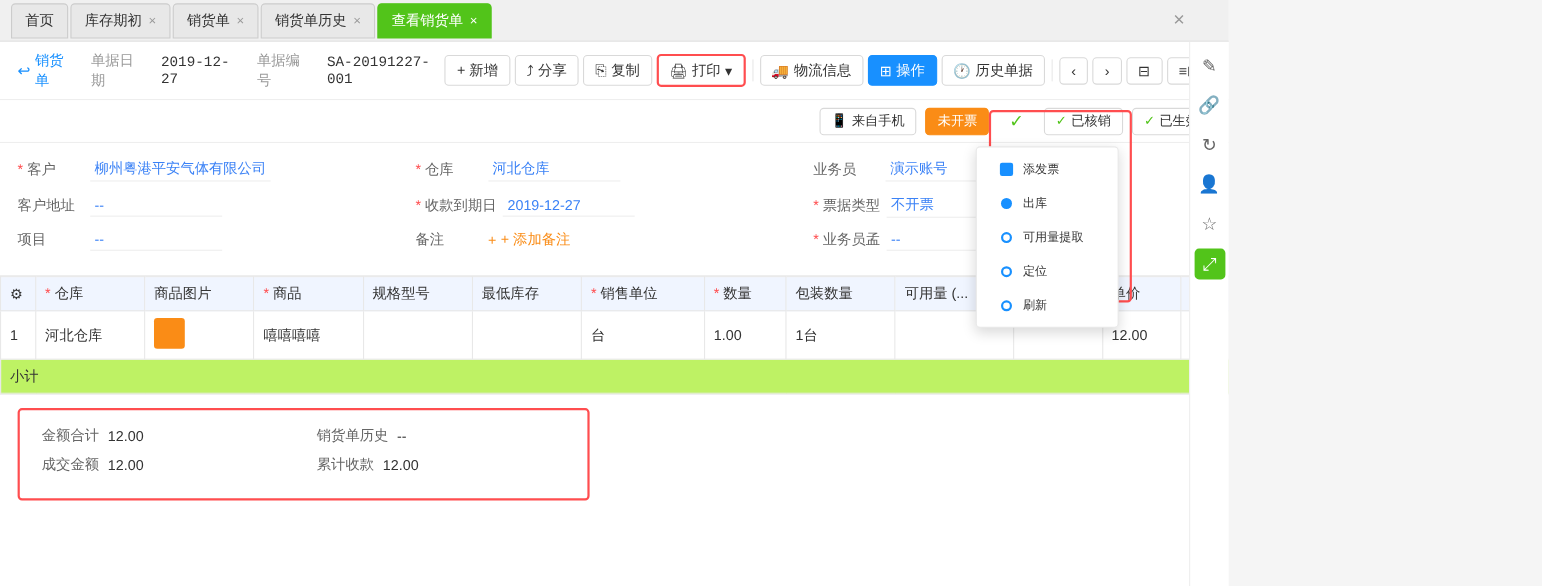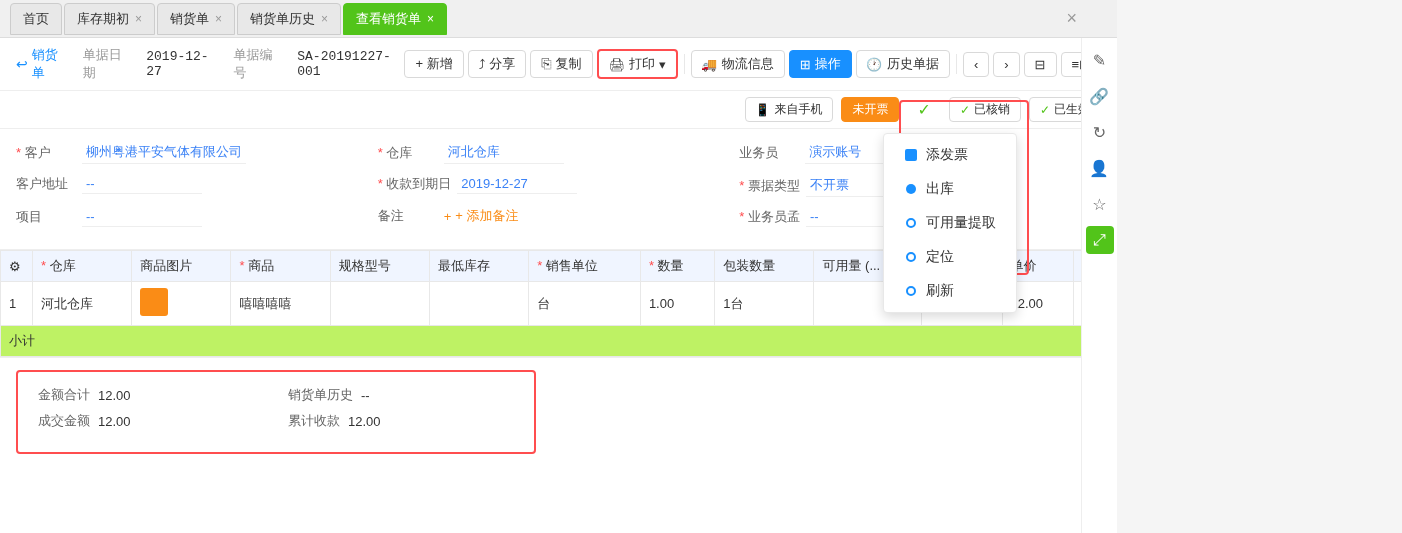--- a/index.html
+++ b/index.html
@@ -52,21 +52,21 @@
       padding: 6px 16px; border-bottom: 1px solid #eee; gap: 8px;
     }
     .sub-btn {
       display: flex; align-items: center; gap: 4px; padding: 3px 10px;
       border: 1px solid #d9d9d9; border-radius: 4px; background: #fff;
       cursor: pointer; font-size: 12px; color: #333;
     }
 
     
     .form-area { padding: 12px 16px; border-bottom: 1px solid #eee; }
-    .form-row { display: flex; align-items: flex-start; margin-bottom: 10px; gap: 0; }
+    .form-row { display: flex; align-items: center; margin-bottom: 10px; gap: 0; }
     .form-field { display: flex; align-items: center; flex: 1; gap: 6px; }
     .form-label { color: #666; white-space: nowrap; min-width: 60px; }
     .form-label.required::before { content: '* '; color: #ff4d4f; }
     .form-value { color: #3b82f6; border-bottom: 1px solid #eee; padding: 2px 4px; min-width: 120px; }
     .add-note-btn { color: #fa8c16; cursor: pointer; display: flex; align-items: center; gap: 4px; }
 
     
     .table-area { overflow-x: auto; border-bottom: 1px solid #eee; }
     .data-table { width: 100%; border-collapse: collapse; font-size: 13px; }
     .data-table th {
@@ -105,21 +105,21 @@
       background: #fff;
       border: 1px solid #e8e8e8;
       border-radius: 4px;
       box-shadow: 0 4px 12px rgba(0,0,0,0.15);
       z-index: 100;
       min-width: 130px;
       padding: 4px 0;
     }
     .dropdown-item {
       display: flex; align-items: center; gap: 8px;
-      padding: 8px 20px; cursor: pointer; font-size: 14px; color: #333;
+      padding: 8px 20px; cursor: pointer; font-size: 11px; color: #333;
     }
     .dropdown-icon { width: 14px; height: 14px; display: inline-flex; align-items: center; justify-content: center; }
     .icon-square { width: 12px; height: 12px; background: #1890ff; border-radius: 2px; }
     .icon-circle { width: 10px; height: 10px; background: #1890ff; border-radius: 50%; }
     .icon-circle-outline { width: 10px; height: 10px; border: 2px solid #1890ff; border-radius: 50%; }
 
     
     .dropdown-highlight {
       position: absolute;
       top: 62px;

